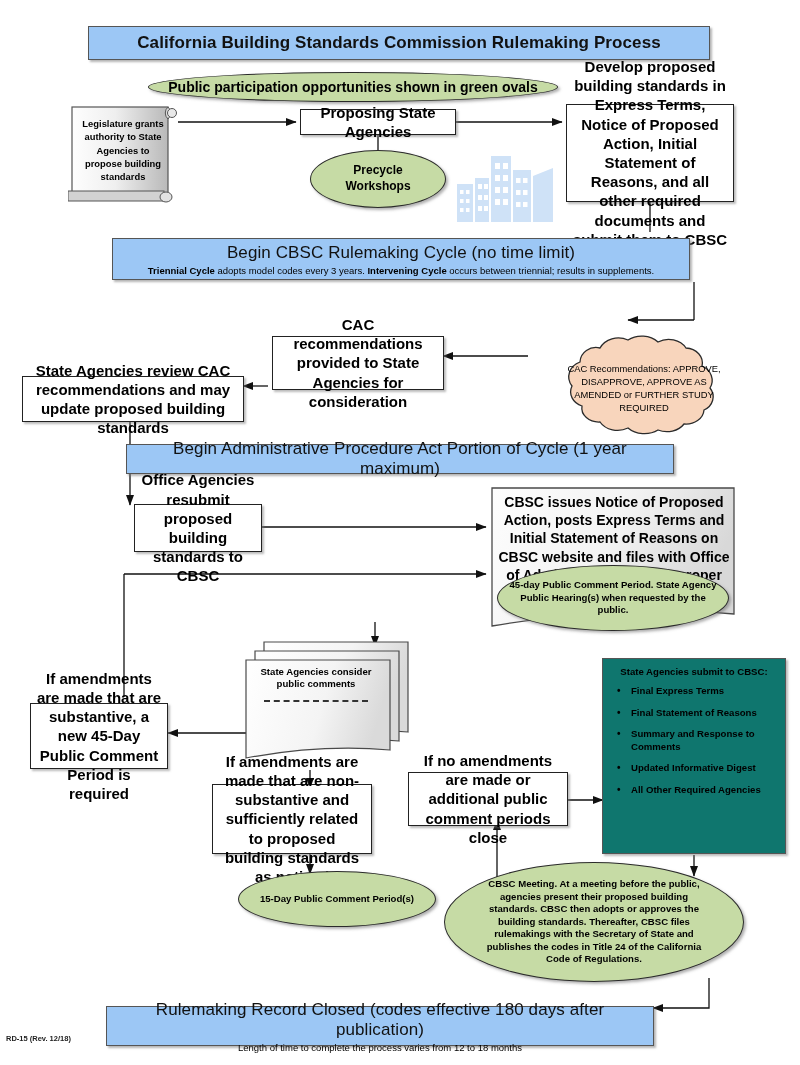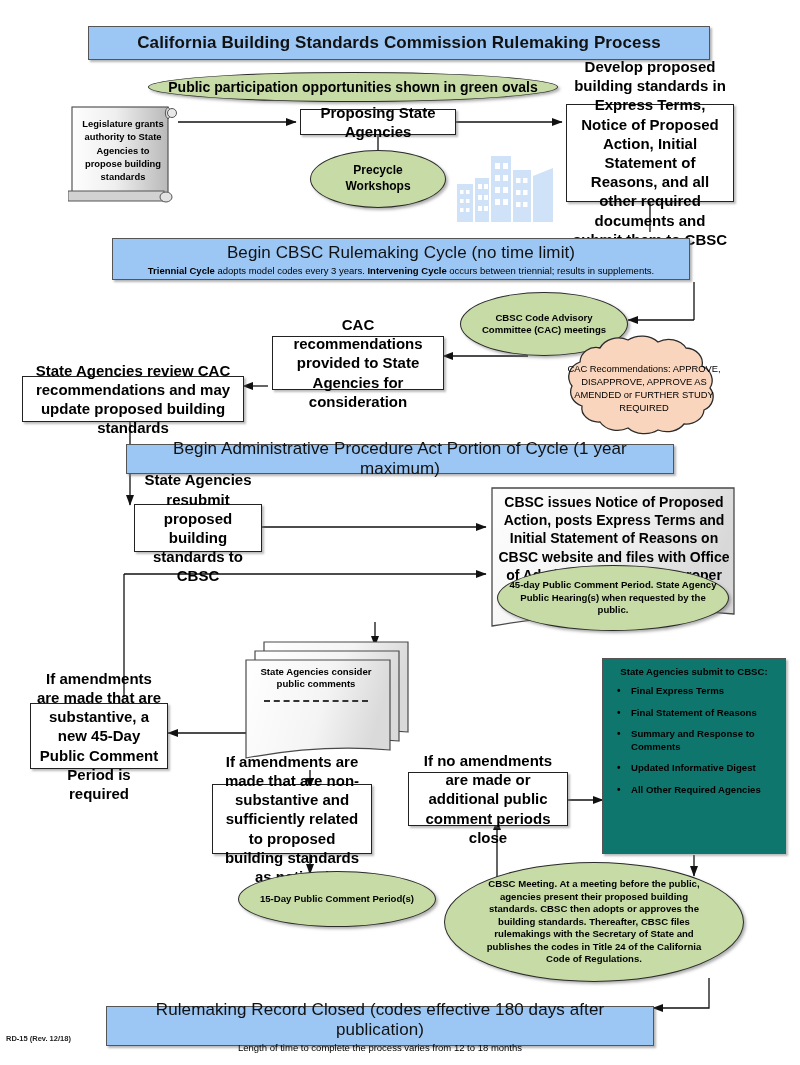--- a/index.html
+++ b/index.html
@@ -254,23 +254,20 @@
     <span>Develop proposed building standards in Express Terms, Notice of Proposed Action, Initial Statement of Reasons, and all other required documents and submit them to CBSC</span>
   </div>
 
   <div class="node banner" style="left:112px; top:238px; width:578px; height:42px;">
     <div class="btitle">Begin CBSC Rulemaking Cycle (no time limit)</div>
     <div class="bsub">
       <b>Triennial Cycle</b><span> adopts model codes every 3 years. </span><b>Intervening Cycle</b><span> occurs between triennial; results in supplements.</span>
     </div>
   </div>
 
-  <div class="node oval" style="left:460px; top:292px; width:168px; height:64px;">
-    <span>CBSC Code Advisory Committee (CAC) meetings</span>
-  </div>
 
   <div class="cloudwrap" style="left:536px; top:334px; width:216px; height:110px;">
     <svg width="216" height="110" viewBox="0 0 216 110" style="position:absolute;left:0;top:0;">
       <g fill="#F8D5BC" stroke="#2b2b2b" stroke-width="1.3">
         <path d="M36,52
                  a18,16 0 0 1 8,-24
                  a16,15 0 0 1 20,-14
                  a20,17 0 0 1 28,-8
                  a22,18 0 0 1 30,2
                  a20,17 0 0 1 28,6
@@ -294,21 +291,21 @@
 
   <div class="node box" style="left:22px; top:376px; width:222px; height:46px;">
     <span>State Agencies review CAC recommendations and may update proposed building standards</span>
   </div>
 
   <div class="node banner" style="left:126px; top:444px; width:548px; height:30px;">
     <div class="btitle">Begin Administrative Procedure Act Portion of Cycle (1 year maximum)</div>
   </div>
 
   <div class="node box" style="left:134px; top:504px; width:128px; height:48px;">
-    <span>State Agencies resubmit proposed building standards to CBSC</span>
+    <span>Office Agencies resubmit proposed building standards to CBSC</span>
   </div>
 
   <div class="node" style="left:490px; top:486px; width:248px; height:146px;">
     <svg width="248" height="146" viewBox="0 0 248 146" style="position:absolute;left:0;top:0;">
       <defs>
         <linearGradient id="gg" x1="0" y1="0" x2="1" y2="0.3">
           <stop offset="0%" stop-color="#fdfdfd"></stop>
           <stop offset="55%" stop-color="#f3f3f3"></stop>
           <stop offset="100%" stop-color="#d8d8d8"></stop>
         </linearGradient>

